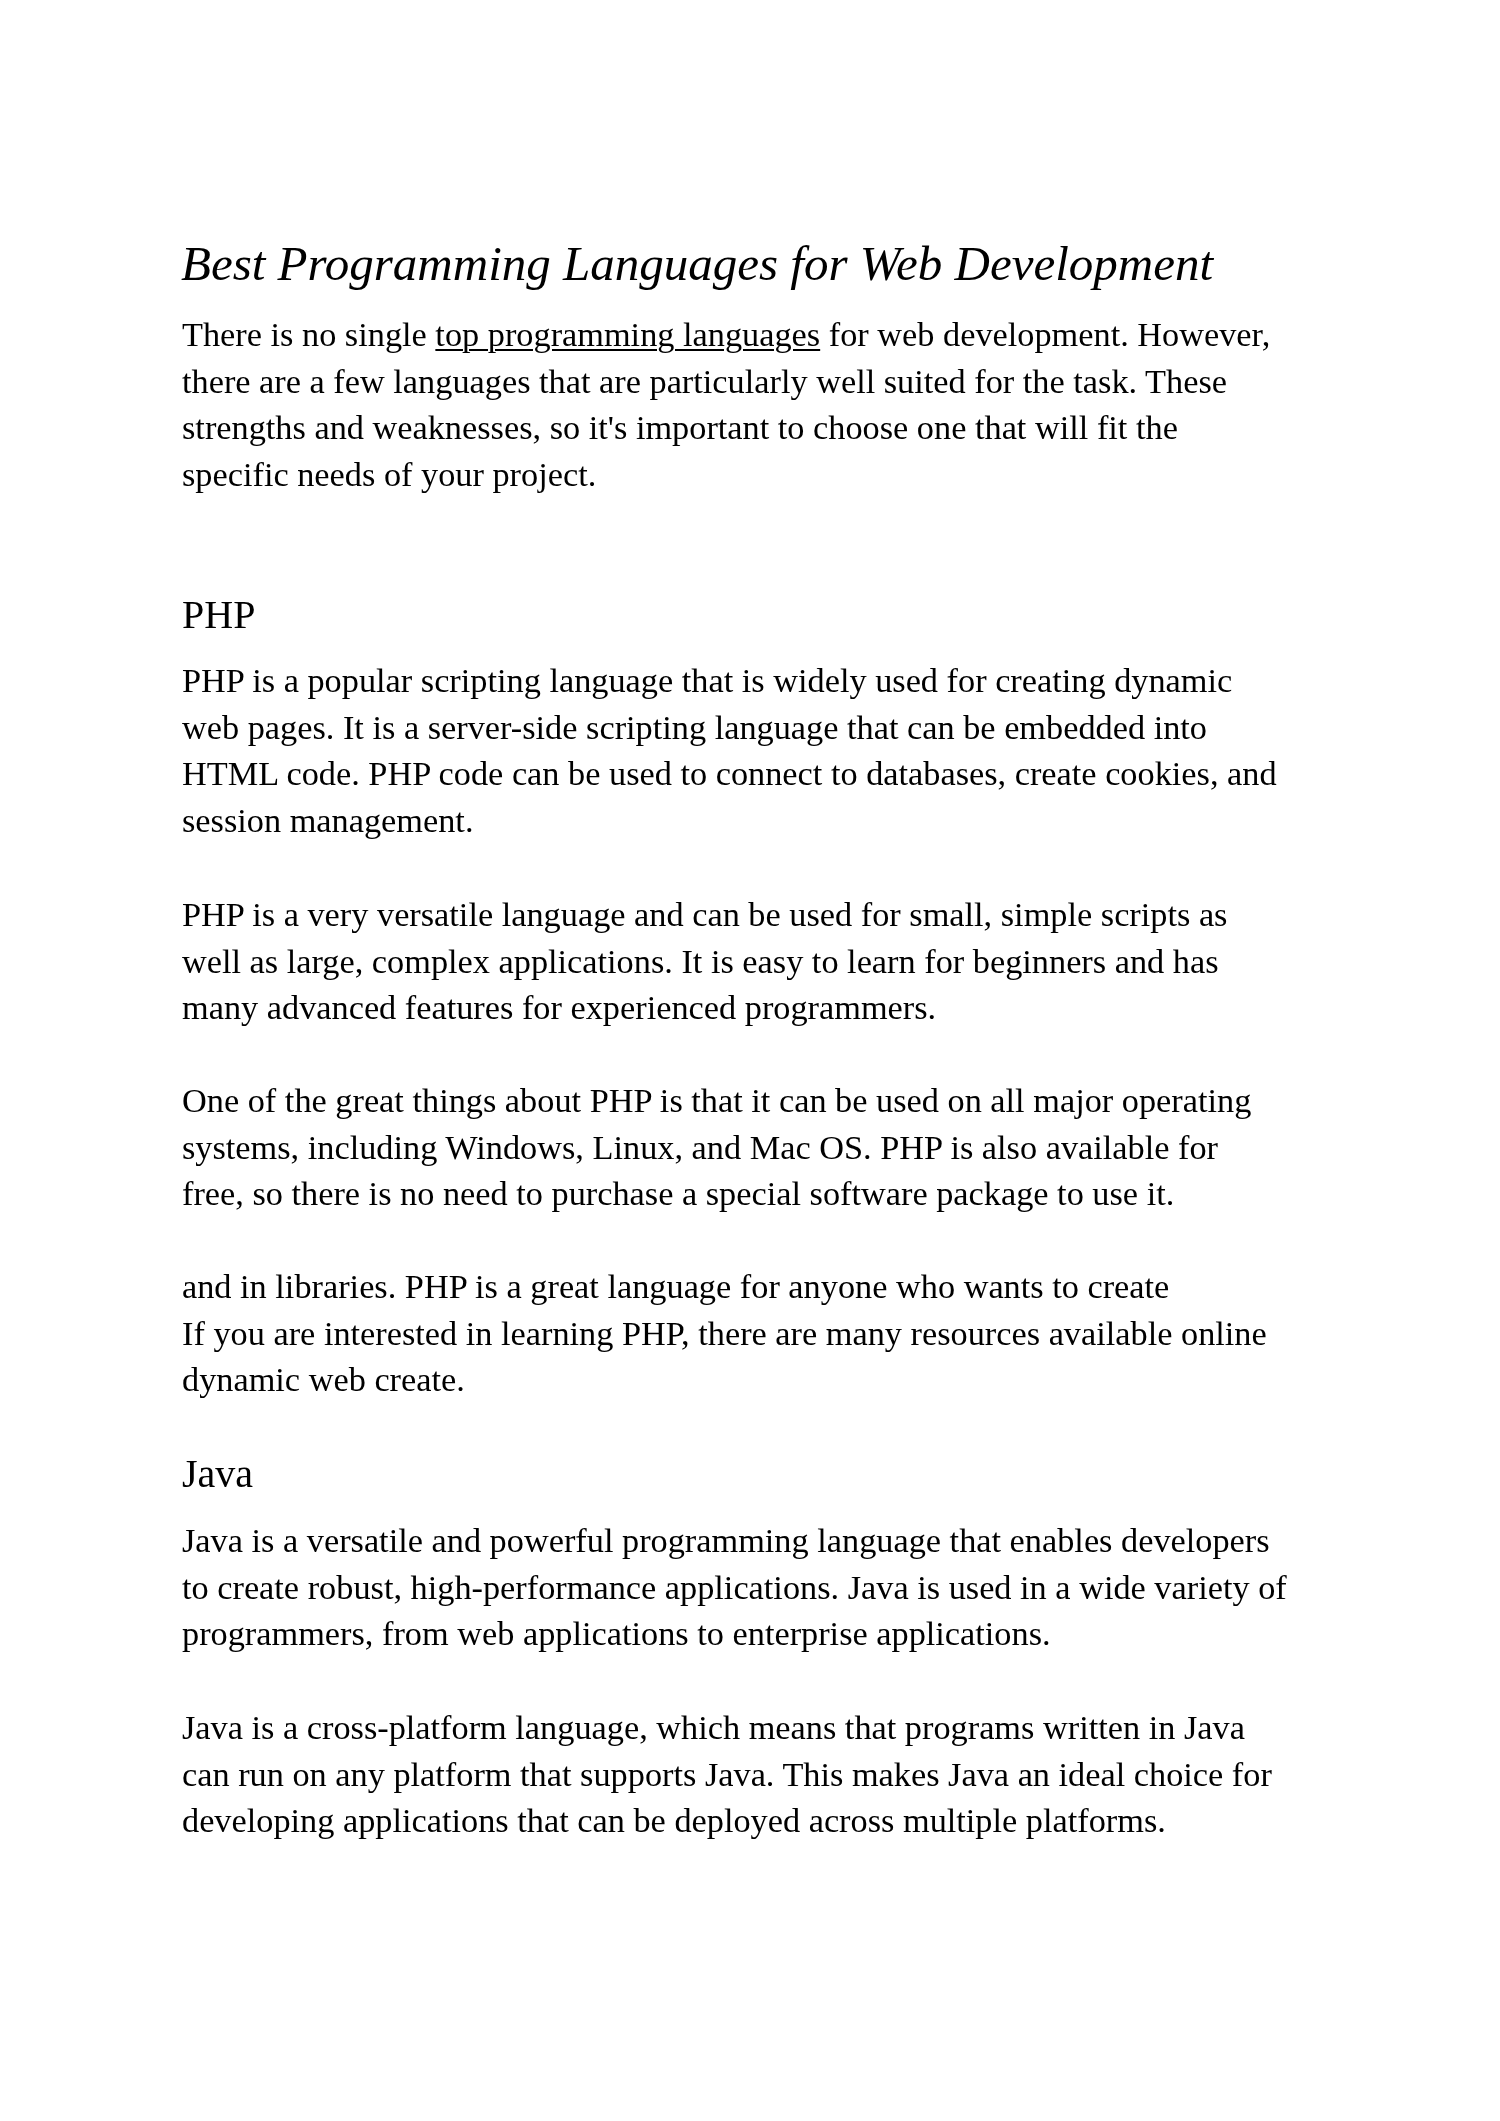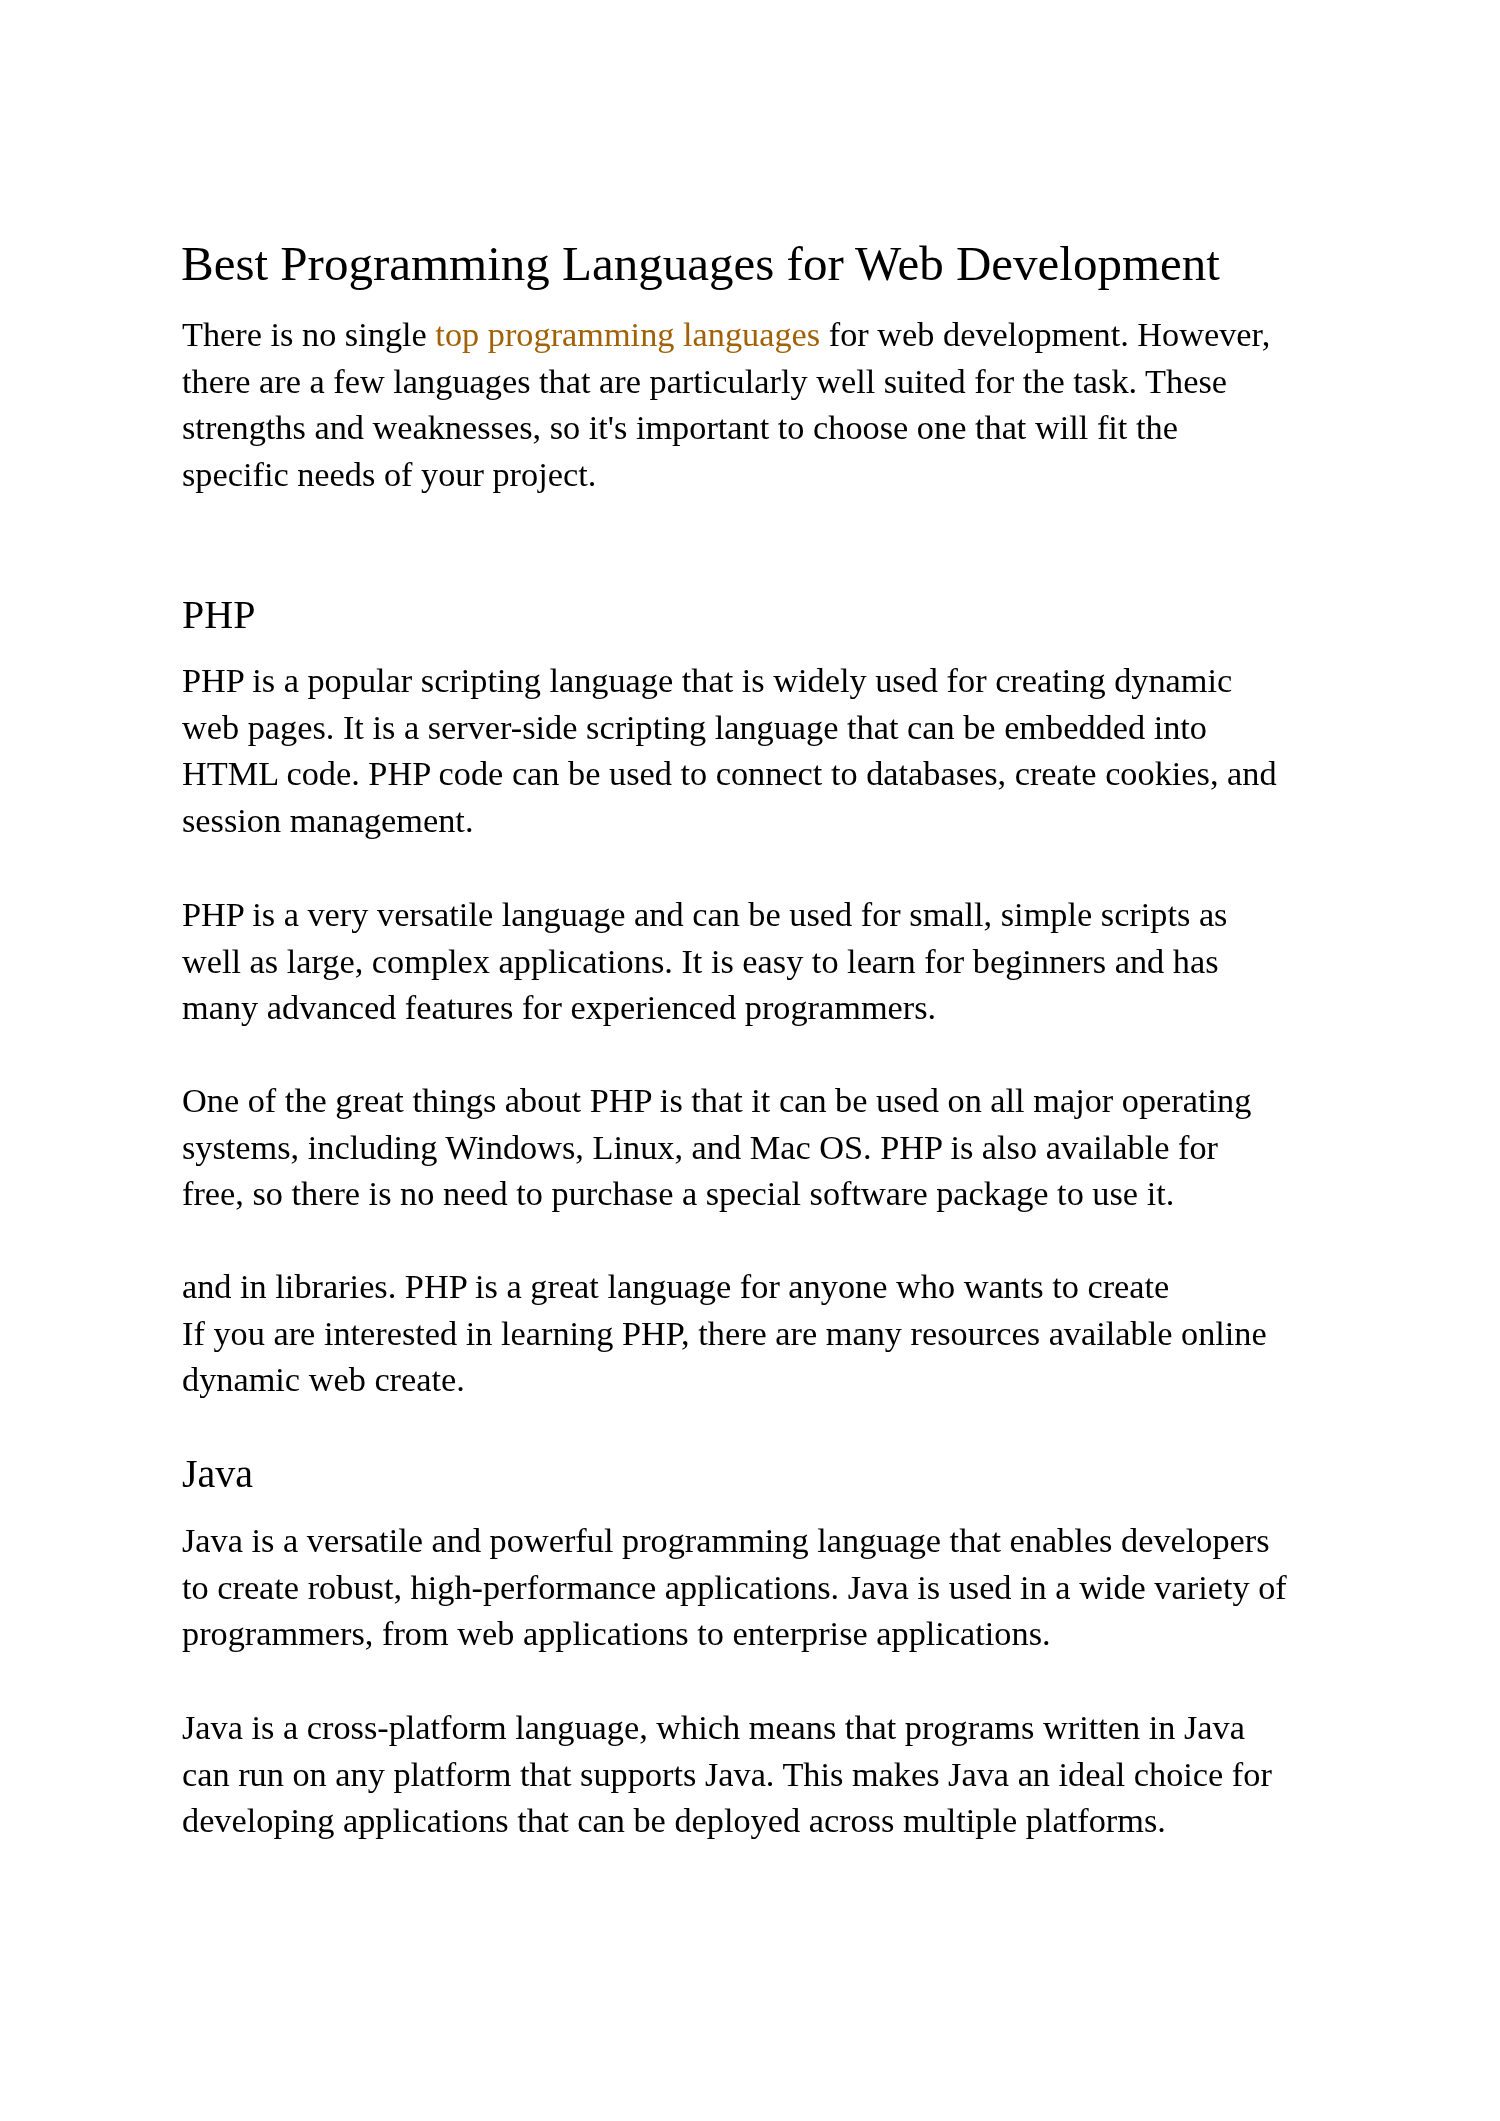--- a/index.html
+++ b/index.html
@@ -25,20 +25,21 @@
     }
     .title {
       position: absolute;
       left: 181px;
       top: 234px;
       margin: 0;
       font-weight: normal;
       font-size: 49px;
       line-height: 59px;
       white-space: nowrap;
+      font-style: italic;
     }
     .h2 {
       position: absolute;
       left: 182px;
       margin: 0;
       font-weight: normal;
       font-size: 40px;
       line-height: 48px;
       white-space: nowrap;
     }
@@ -47,21 +48,22 @@
       left: 182px;
       margin: 0;
       font-size: 34.3px;
       line-height: 46.5px;
     }
     .line {
       display: block;
       white-space: nowrap;
     }
     .link {
-      color: #a16207;
+      color: #000000;
+      text-decoration: underline;
       text-decoration-thickness: 2px;
       text-underline-offset: 3px;
       cursor: pointer;
     }
   </style>
 </head>
 <body>
 
 <div class="page">
 

